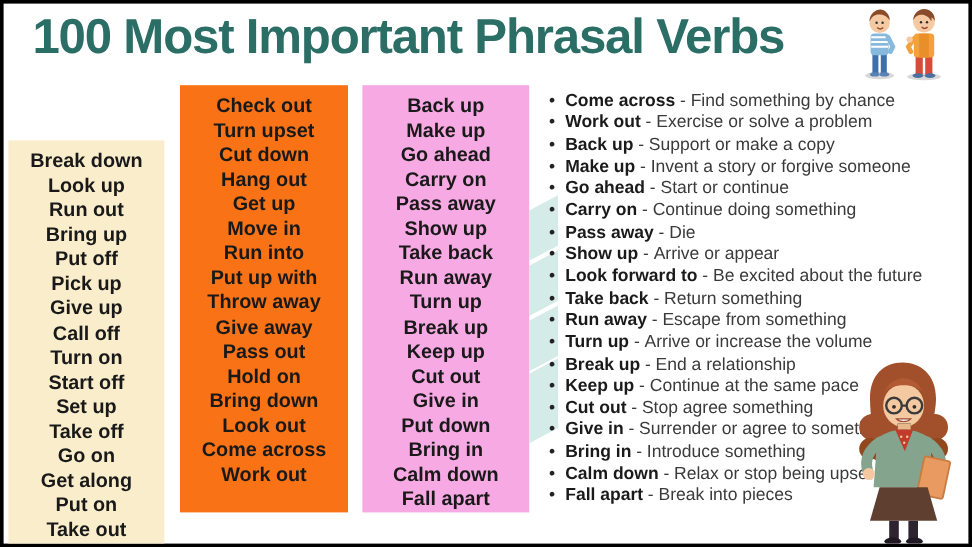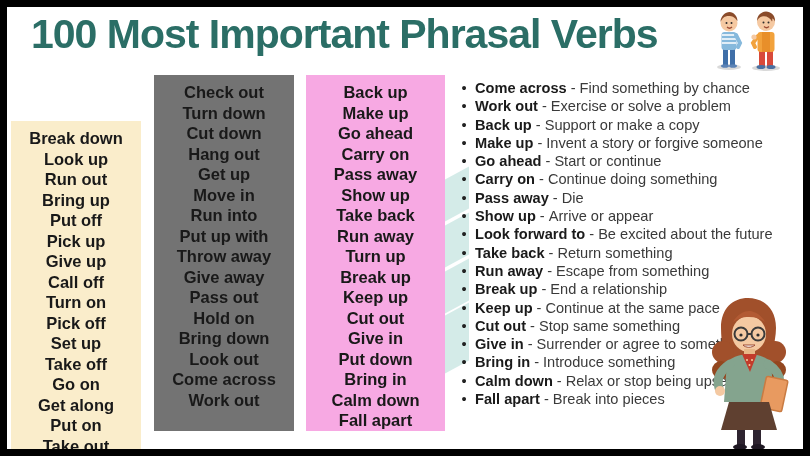--- a/index.html
+++ b/index.html
@@ -1,20 +1,20 @@
 <!DOCTYPE html>
 <html><head>
 <meta charset="utf-8">
 <style>
   html,body{margin:0;padding:0;background:#ffffff;}
   .poster{
     position:relative;
     width:810px;height:456px;
     box-sizing:border-box;
-    border:7px solid #000000;
+    border:3px solid #000000;
     background:#ffffff;
     overflow:hidden;
     font-family:"Liberation Sans", sans-serif;
   }
   .title{
     position:absolute;left:24px;top:4px;
     margin:0;
     font-size:41px;
     font-weight:bold;
     letter-spacing:-1px;
@@ -119,32 +119,32 @@
   <div class="col col-1" style="background: rgb(250, 237, 203); margin-top: 46px;">
       <div class="verb-item">Break down</div>
       <div class="verb-item">Look up</div>
       <div class="verb-item">Run out</div>
       <div class="verb-item">Bring up</div>
       <div class="verb-item">Put off</div>
       <div class="verb-item">Pick up</div>
       <div class="verb-item">Give up</div>
       <div class="verb-item">Call off</div>
       <div class="verb-item">Turn on</div>
-      <div class="verb-item">Pick off</div>
+      <div class="verb-item">Start off</div>
       <div class="verb-item">Set up</div>
       <div class="verb-item">Take off</div>
       <div class="verb-item">Go on</div>
       <div class="verb-item">Get along</div>
       <div class="verb-item">Put on</div>
       <div class="verb-item">Take out</div>
       <div class="verb-item">Look after</div>
     </div>
-  <div class="col col-2" style="background: #737373;">
+  <div class="col col-2" style="background: #f97316;">
       <div class="verb-item">Check out</div>
-      <div class="verb-item">Turn down</div>
+      <div class="verb-item">Turn upset</div>
       <div class="verb-item">Cut down</div>
       <div class="verb-item">Hang out</div>
       <div class="verb-item">Get up</div>
       <div class="verb-item">Move in</div>
       <div class="verb-item">Run into</div>
       <div class="verb-item">Put up with</div>
       <div class="verb-item">Throw away</div>
       <div class="verb-item">Give away</div>
       <div class="verb-item">Pass out</div>
       <div class="verb-item">Hold on</div>
@@ -183,23 +183,24 @@
         <li class="def-item"><span class="def-bullet">•</span><span class="def-verb">Work out</span><span class="def-sep">-</span><span class="def-meaning">Exercise or solve a problem</span></li>
         <li class="def-item"><span class="def-bullet">•</span><span class="def-verb">Back up</span><span class="def-sep">-</span><span class="def-meaning">Support or make a copy</span></li>
         <li class="def-item"><span class="def-bullet">•</span><span class="def-verb">Make up</span><span class="def-sep">-</span><span class="def-meaning">Invent a story or forgive someone</span></li>
         <li class="def-item"><span class="def-bullet">•</span><span class="def-verb">Go ahead</span><span class="def-sep">-</span><span class="def-meaning">Start or continue</span></li>
         <li class="def-item"><span class="def-bullet">•</span><span class="def-verb">Carry on</span><span class="def-sep">-</span><span class="def-meaning">Continue doing something</span></li>
         <li class="def-item"><span class="def-bullet">•</span><span class="def-verb">Pass away</span><span class="def-sep">-</span><span class="def-meaning">Die</span></li>
         <li class="def-item"><span class="def-bullet">•</span><span class="def-verb">Show up</span><span class="def-sep">-</span><span class="def-meaning">Arrive or appear</span></li>
         <li class="def-item"><span class="def-bullet">•</span><span class="def-verb">Look forward to</span><span class="def-sep">-</span><span class="def-meaning">Be excited about the future</span></li>
         <li class="def-item"><span class="def-bullet">•</span><span class="def-verb">Take back</span><span class="def-sep">-</span><span class="def-meaning">Return something</span></li>
         <li class="def-item"><span class="def-bullet">•</span><span class="def-verb">Run away</span><span class="def-sep">-</span><span class="def-meaning">Escape from something</span></li>
+        <li class="def-item"><span class="def-bullet">•</span><span class="def-verb">Turn up</span><span class="def-sep">-</span><span class="def-meaning">Arrive or increase the volume</span></li>
         <li class="def-item"><span class="def-bullet">•</span><span class="def-verb">Break up</span><span class="def-sep">-</span><span class="def-meaning">End a relationship</span></li>
         <li class="def-item"><span class="def-bullet">•</span><span class="def-verb">Keep up</span><span class="def-sep">-</span><span class="def-meaning">Continue at the same pace</span></li>
-        <li class="def-item"><span class="def-bullet">•</span><span class="def-verb">Cut out</span><span class="def-sep">-</span><span class="def-meaning">Stop same something</span></li>
+        <li class="def-item"><span class="def-bullet">•</span><span class="def-verb">Cut out</span><span class="def-sep">-</span><span class="def-meaning">Stop agree something</span></li>
         <li class="def-item"><span class="def-bullet">•</span><span class="def-verb">Give in</span><span class="def-sep">-</span><span class="def-meaning">Surrender or agree to something</span></li>
         <li class="def-item"><span class="def-bullet">•</span><span class="def-verb">Bring in</span><span class="def-sep">-</span><span class="def-meaning">Introduce something</span></li>
         <li class="def-item"><span class="def-bullet">•</span><span class="def-verb">Calm down</span><span class="def-sep">-</span><span class="def-meaning">Relax or stop being upset</span></li>
         <li class="def-item"><span class="def-bullet">•</span><span class="def-verb">Fall apart</span><span class="def-sep">-</span><span class="def-meaning">Break into pieces</span></li>
       </ul>
   </div>
 
   <svg class="teacher-illustration" viewBox="0 0 112 162" aria-hidden="true">
 
     <path d="M28 38c0-20 12-30 27-30s28 10 28 30c0 8-2 14-2 20 3 8 6 14 4 22-3 10-12 12-18 10H43c-6 2-15 0-18-10-2-8 1-14 4-22 0-6-1-12-1-20z" fill="#A1502B"></path>

